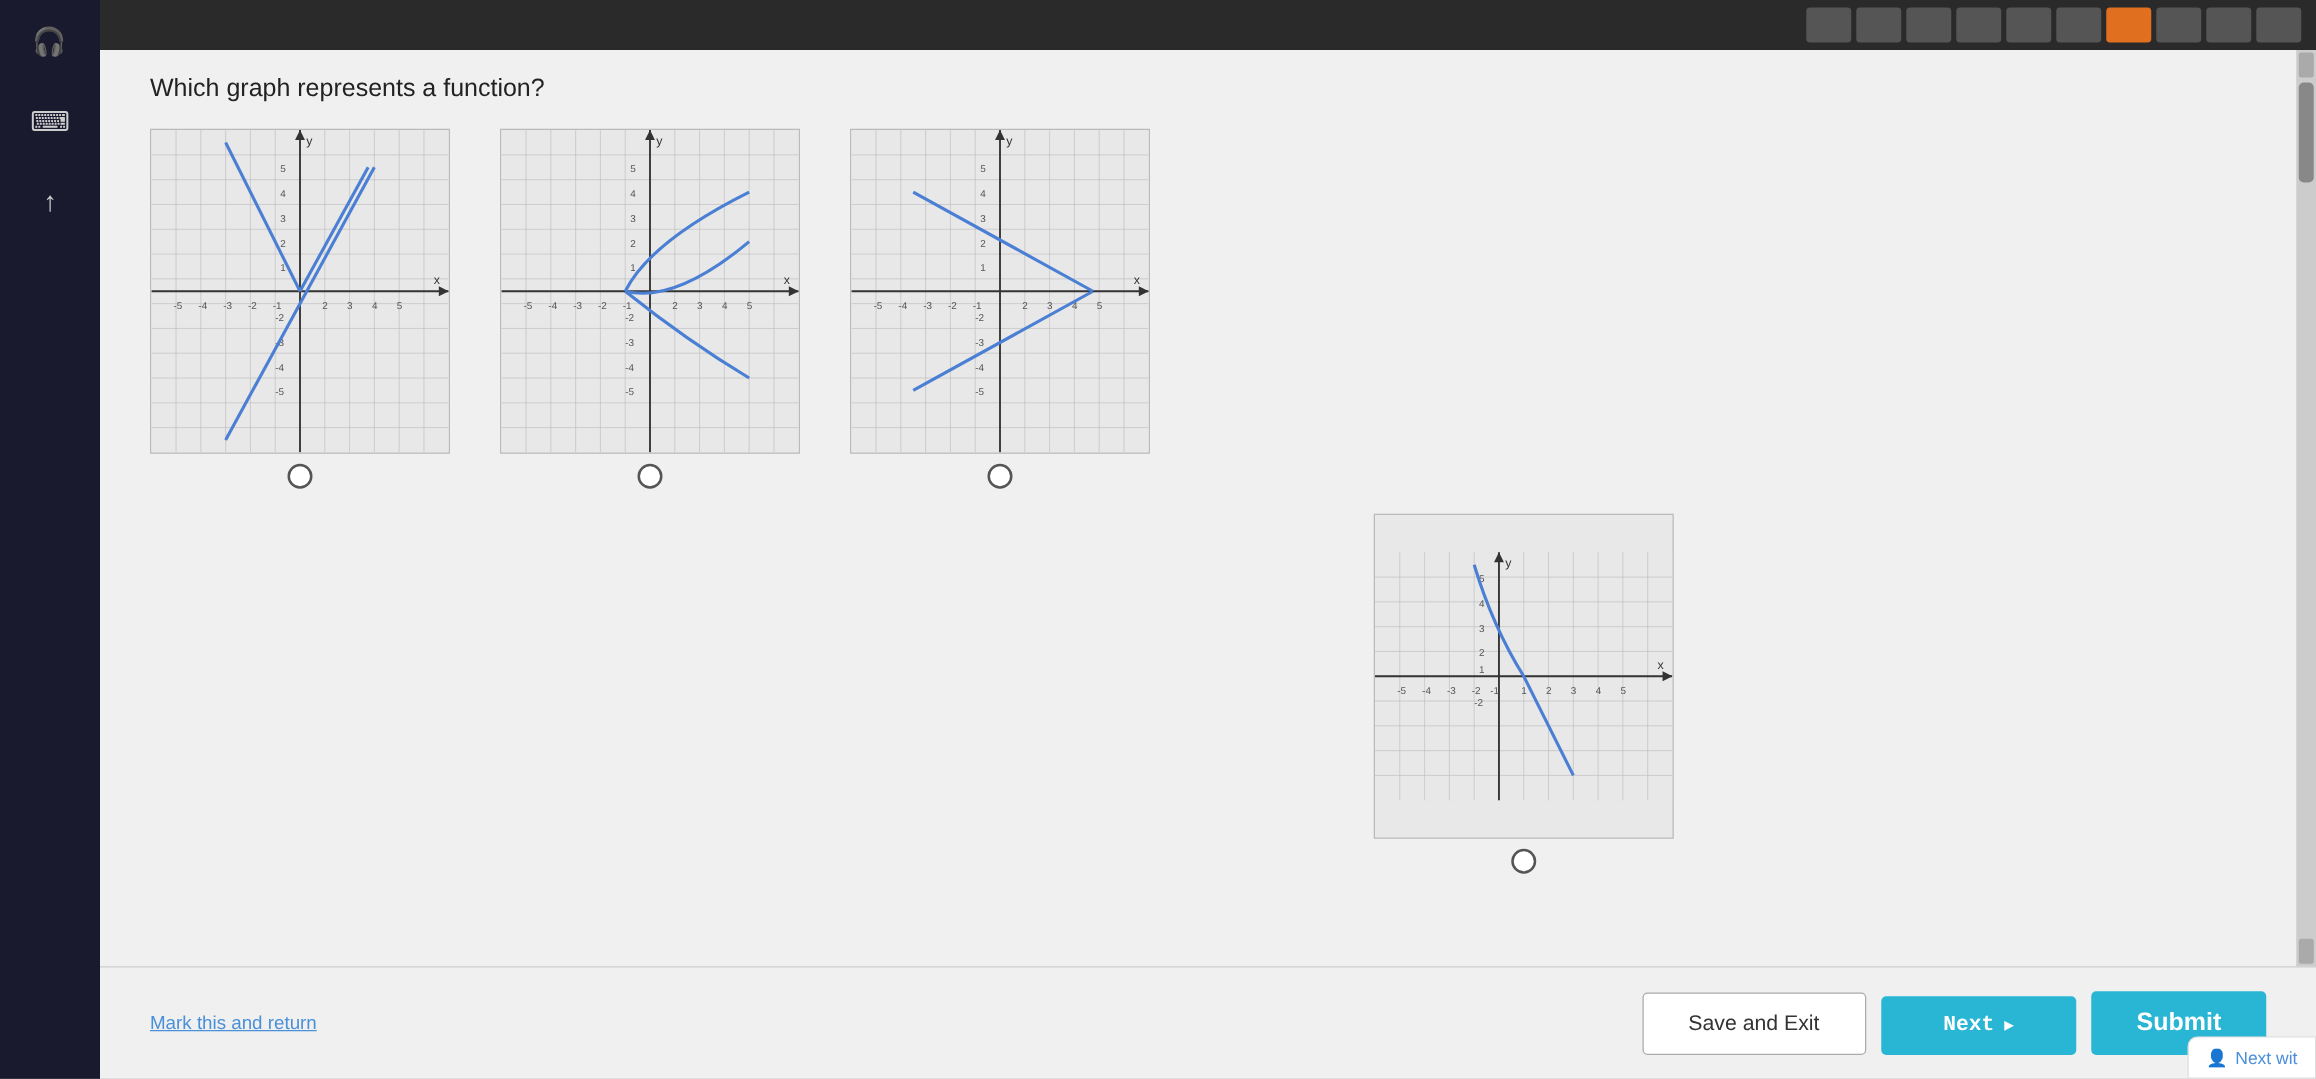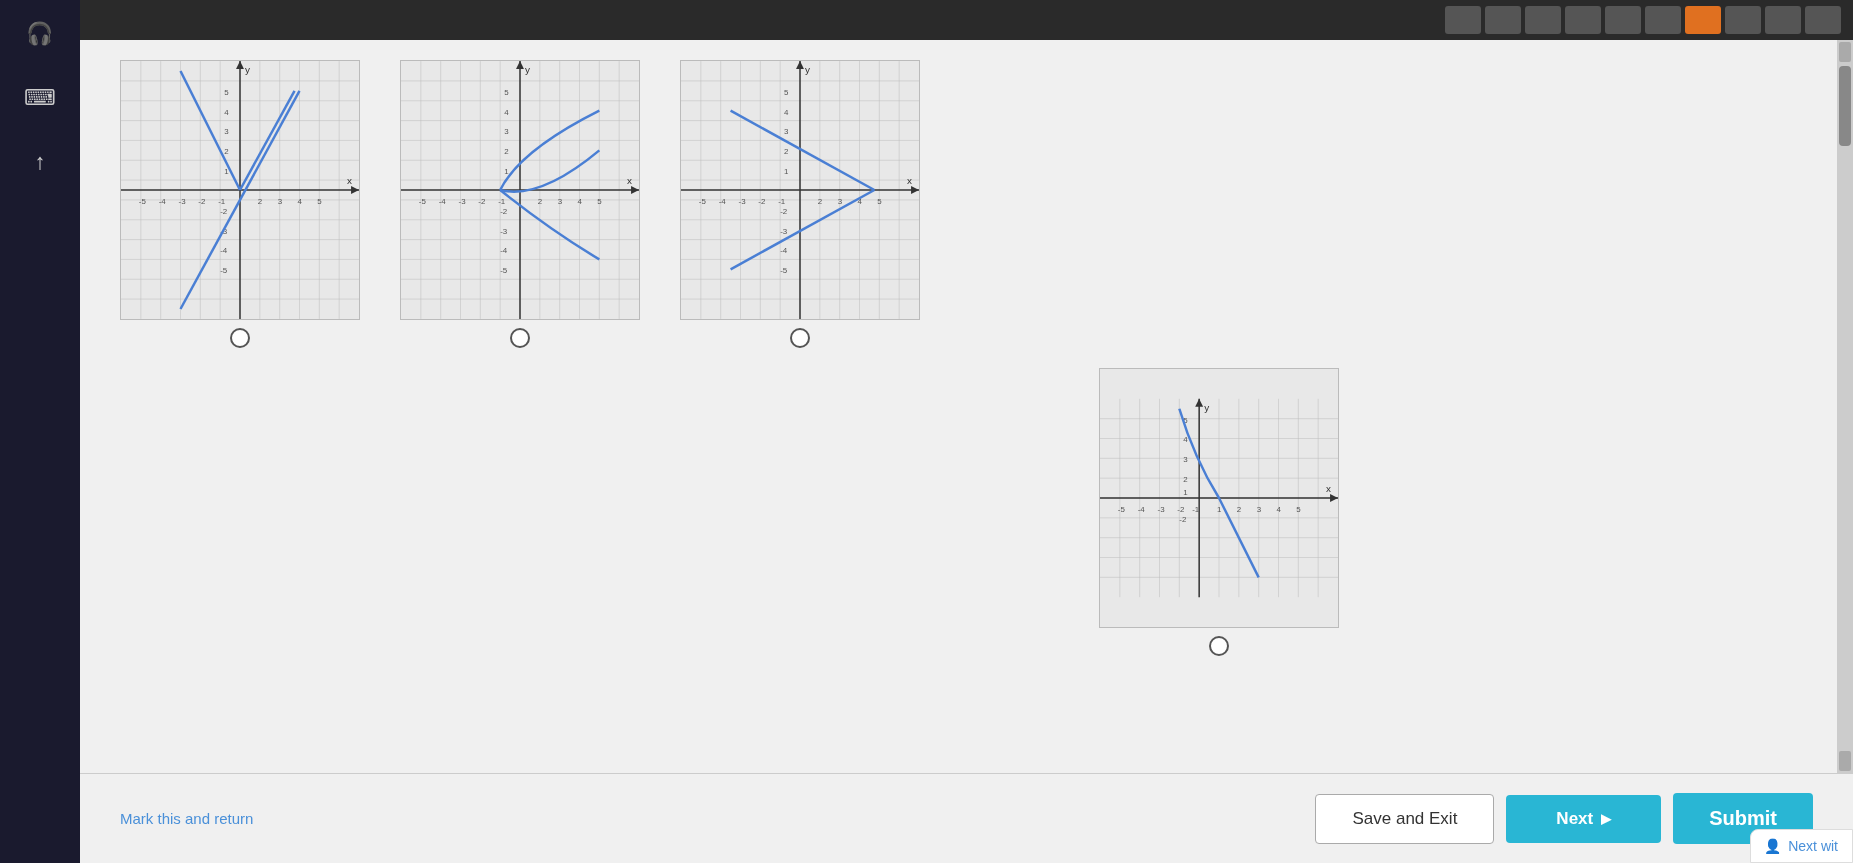--- a/index.html
+++ b/index.html
@@ -117,27 +117,28 @@
       height: 90px;
       background: #f0f0f0;
       border-top: 1px solid #ccc;
       display: flex;
       align-items: center;
       justify-content: space-between;
       padding: 0 40px;
     }
     .mark-return-link {
       color: #4a90d9;
+      text-decoration: underline;
       cursor: pointer;
       font-size: 15px;
     }
     .bottom-buttons {
       display: flex;
       gap: 12px;
-      align-items: center;
+      align-items: flex-end;
     }
     .btn-save-exit {
       padding: 14px 36px;
       background: white;
       border: 1px solid #aaa;
       border-radius: 4px;
       font-size: 17px;
       cursor: pointer;
       color: #333;
     }
@@ -146,20 +147,21 @@
       background: #29b6d4;
       border: none;
       border-radius: 4px;
       font-size: 17px;
       cursor: pointer;
       color: white;
       font-weight: bold;
       display: flex;
       align-items: center;
       gap: 8px;
+      font-family: Liberation Mono, monospace;
     }
     .btn-next::after {
       content: '▶';
       font-size: 13px;
     }
     .btn-submit {
       padding: 14px 36px;
       background: #29b6d4;
       border: none;
       border-radius: 4px;
@@ -218,20 +220,21 @@
     <div class="top-bar-btn active"></div>
     <div class="top-bar-btn"></div>
     <div class="top-bar-btn"></div>
     <div class="top-bar-btn"></div>
   </div>
 
   <div class="content-panel">
     <div style="display:flex; flex:1; overflow:hidden;">
       <div class="question-area">
 
+        <div class="question-text">Which graph represents a function?</div>
 
         <div class="graphs-row">
 
           <div class="graph-option">
             <div class="graph-container">
               <svg class="graph-canvas" viewBox="0 0 240 260">
 
                 <rect width="240" height="260" fill="#e8e8e8"></rect>
 
                 <g stroke="#bbb" stroke-width="0.5">

